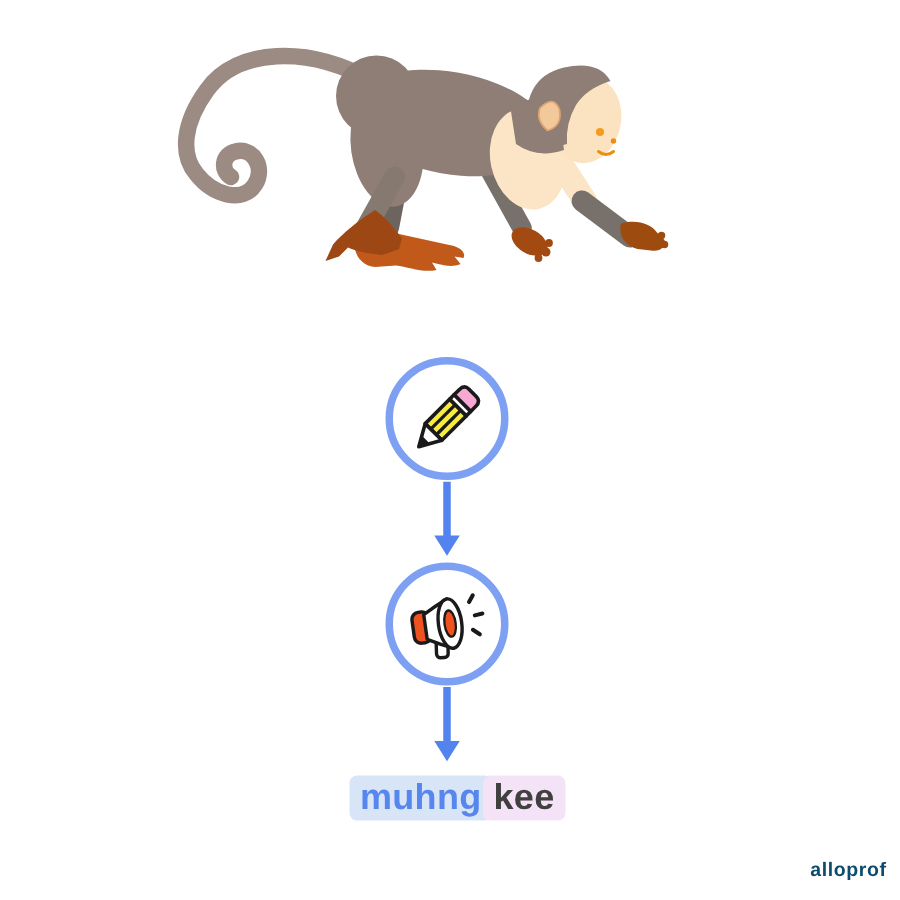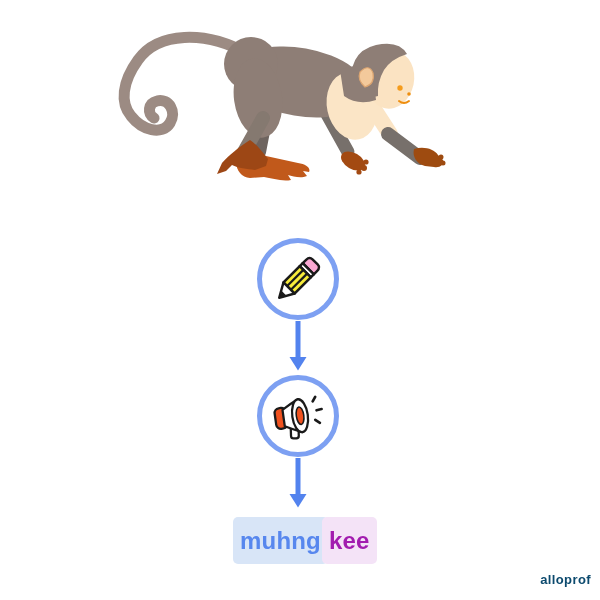--- a/index.html
+++ b/index.html
@@ -13,21 +13,21 @@
     position:absolute;width:72px;height:72px;
     border:5px solid #7DA0F2;border-radius:50%;background:#ffffff;
     display:flex;align-items:center;justify-content:center;
   }
   #badge-pencil{left:257px;top:238px}
   #badge-megaphone{left:257px;top:375px}
   .arrow{position:absolute;left:288px;width:20px;height:50px}
   #arrow-1{top:321px}
   #arrow-2{top:458px}
   .chip{
-    position:absolute;top:517px;height:47px;
+    position:absolute;top:517px;height:30px;
     display:flex;align-items:center;justify-content:center;
     border-radius:5px;font-weight:bold;font-size:24px;
     padding:12px 7px;box-sizing:border-box;letter-spacing:0.2px;
   }
   #chip-0{left:233px;min-width:77px}
   #chip-1{left:322px;min-width:43px}
   .watermark{
     position:absolute;right:9px;bottom:13px;
     font-size:13px;font-weight:bold;color:#0c4a6e;letter-spacing:.4px;
   }
@@ -119,15 +119,15 @@
     </g>
   </svg>
 </div>
 
 <svg class="arrow" id="arrow-2" viewBox="0 0 20 50" xmlns="http://www.w3.org/2000/svg">
   <line x1="10" y1="0" x2="10" y2="38" stroke="#5383EE" stroke-width="5"></line>
   <path d="M1.5,36 L18.5,36 L10,49.5 Z" fill="#5383EE"></path>
 </svg>
 
 <div class="chip" id="chip-0" style="background: rgb(216, 229, 247); color: rgb(87, 135, 238);">muhng</div>
-<div class="chip" id="chip-1" style="background: rgb(244, 227, 247); color: #a21caf;">kee</div>
+<div class="chip" id="chip-1" style="background: rgb(244, 227, 247); color: #404040;">kee</div>
 
 <div class="watermark">alloprof</div>
 
 </body></html>

